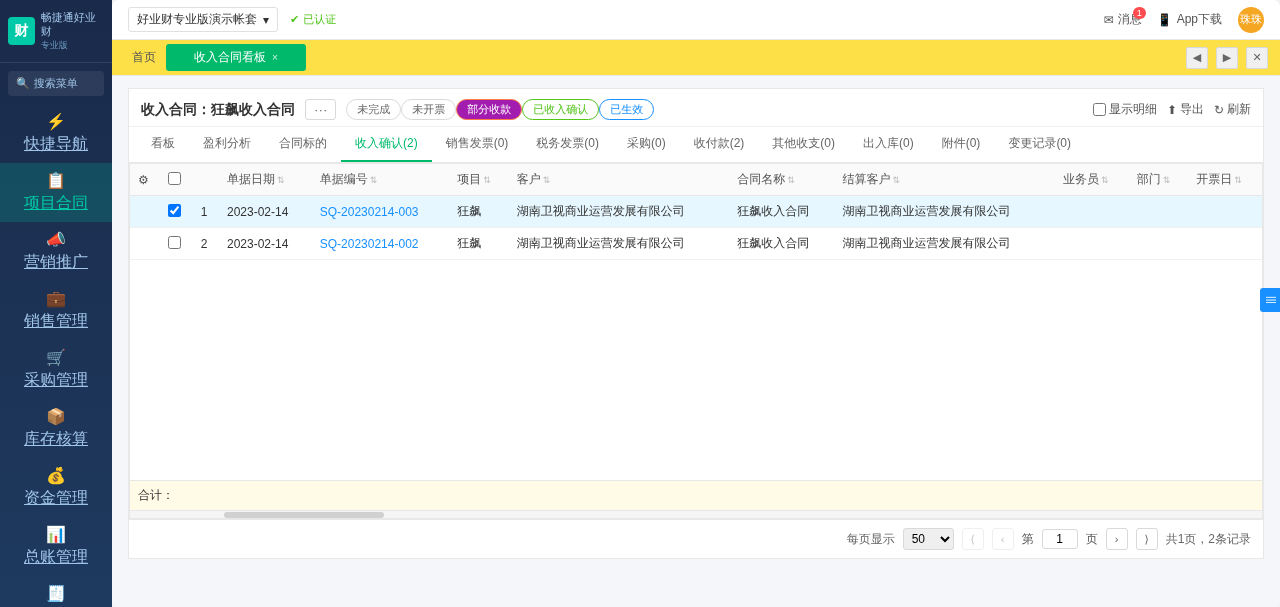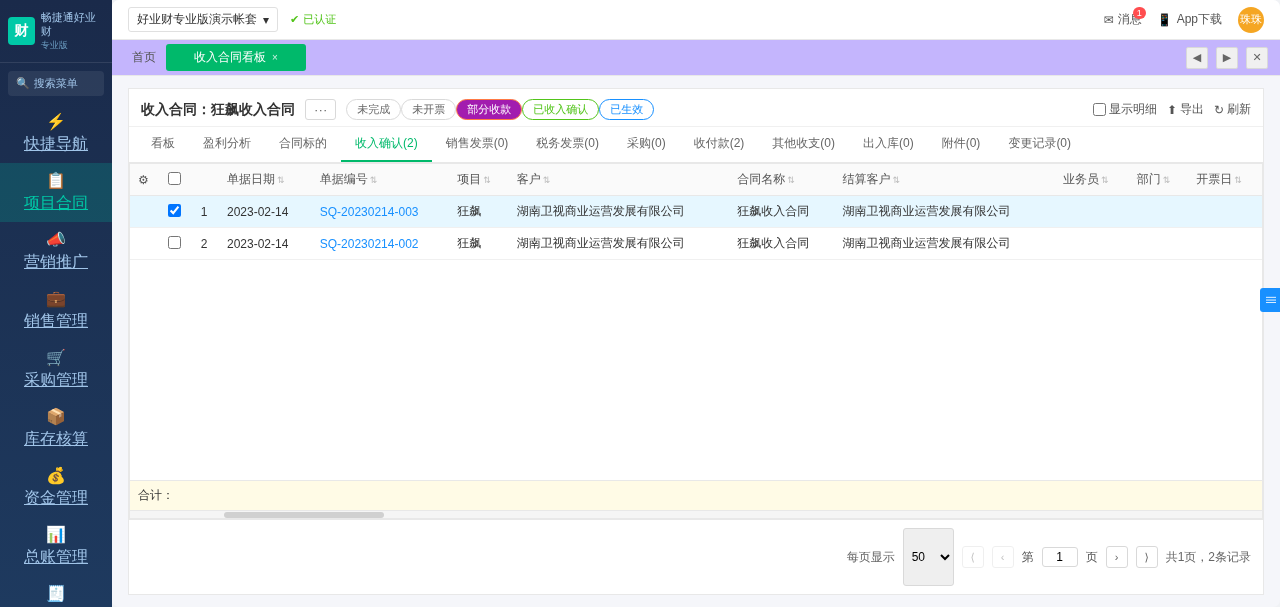--- a/index.html
+++ b/index.html
@@ -25,21 +25,21 @@
     .topbar { background: #fff; height: 40px; display: flex; align-items: center; padding: 0 16px; border-bottom: 1px solid #e8e8e8; gap: 12px; flex-shrink: 0; }
     .topbar-company { display: flex; align-items: center; gap: 6px; font-size: 12px; color: #333; border: 1px solid #e0e0e0; padding: 3px 8px; border-radius: 3px; cursor: pointer; }
     .topbar-cert { display: flex; align-items: center; gap: 4px; color: #52c41a; font-size: 11px; }
     .topbar-right { margin-left: auto; display: flex; align-items: center; gap: 16px; }
     .topbar-msg { display: flex; align-items: center; gap: 4px; font-size: 12px; color: #555; cursor: pointer; position: relative; }
     .topbar-badge { background: #ff4d4f; color: #fff; border-radius: 10px; padding: 1px 4px; font-size: 9px; position: absolute; top: -4px; right: -4px; }
     .topbar-app { display: flex; align-items: center; gap: 4px; font-size: 12px; color: #555; cursor: pointer; }
     .topbar-avatar { width: 26px; height: 26px; background: #f5a623; border-radius: 50%; display: flex; align-items: center; justify-content: center; font-size: 11px; color: #fff; cursor: pointer; }
 
     
-    .tabbar { background: #c4b5fd; height: 36px; display: flex; align-items: center; padding: 0 12px; border-bottom: 1px solid #e8e8e8; gap: 2px; flex-shrink: 0; }
+    .tabbar { background: #fde047; height: 36px; display: flex; align-items: center; padding: 0 12px; border-bottom: 1px solid #e8e8e8; gap: 2px; flex-shrink: 0; }
     .tabbar-home { font-size: 12px; color: #555; padding: 0 8px; cursor: pointer; }
     .tabbar-tab { display: flex; align-items: center; gap: 6px; background: #00b96b; color: #fff; padding: 5px 28px; border-radius: 3px; font-size: 12px; cursor: pointer; }
     .tabbar-tab-close { font-size: 10px; cursor: pointer; opacity: 0.8; }
     .tabbar-nav { margin-left: auto; display: flex; align-items: center; gap: 8px; }
     .tabbar-nav-btn { width: 22px; height: 22px; background: #f0f0f0; border: 1px solid #d9d9d9; border-radius: 2px; display: flex; align-items: center; justify-content: center; cursor: pointer; font-size: 11px; color: #666; }
 
     
     .content { flex: 1; padding: 12px 16px; overflow: auto; }
     .page-title { font-size: 14px; font-weight: bold; color: #333; }
     .btn-status { padding: 2px 10px; border-radius: 12px; font-size: 11px; border: 1px solid #d9d9d9; background: #fff; cursor: pointer; color: #666; }
@@ -70,21 +70,21 @@
     .table-footer { background: #fffbe6; border-top: 1px solid #e8e8e8; padding: 6px 8px; font-size: 12px; color: #333; }
     .footer-total { font-weight: 500; }
 
     
     .scroll-bar-wrap { height: 8px; background: #f5f5f5; border-top: 1px solid #e8e8e8; display: flex; align-items: center; padding: 0 4px; }
     .scroll-bar-inner { width: 160px; height: 6px; background: #d0d0d0; border-radius: 3px; margin-left: 90px; }
 
     
     .pagination { display: flex; align-items: center; justify-content: flex-end; padding: 8px 12px; gap: 8px; font-size: 12px; color: #555; background: #fff; border-top: 1px solid #e8e8e8; }
     .page-size-label { color: #666; }
-    .page-size-select { border: 1px solid #d9d9d9; border-radius: 3px; padding: 20px 4px; font-size: 12px; cursor: pointer; }
+    .page-size-select { border: 1px solid #d9d9d9; border-radius: 3px; padding: 2px 4px; font-size: 12px; cursor: pointer; }
     .page-btn { width: 22px; height: 22px; border: 1px solid #d9d9d9; background: #fff; border-radius: 3px; display: flex; align-items: center; justify-content: center; cursor: pointer; color: #666; font-size: 11px; }
     .page-btn.disabled { opacity: 0.4; cursor: default; }
     .page-input { width: 36px; border: 1px solid #d9d9d9; border-radius: 3px; text-align: center; padding: 2px 4px; font-size: 12px; }
     .page-info { color: #666; }
 
     
     .right-float-btn { position: fixed; right: 0; top: 50%; transform: translateY(-50%); background: #1890ff; color: #fff; width: 20px; padding: 8px 3px; border-radius: 3px 0 0 3px; cursor: pointer; font-size: 10px; writing-mode: vertical-rl; }
 
     .content-inner { background: #fff; border: 1px solid #e8e8e8; }
     .page-header-wrap { padding: 10px 12px 6px; display: flex; align-items: center; gap: 10px; border-bottom: 1px solid #f0f0f0; }

